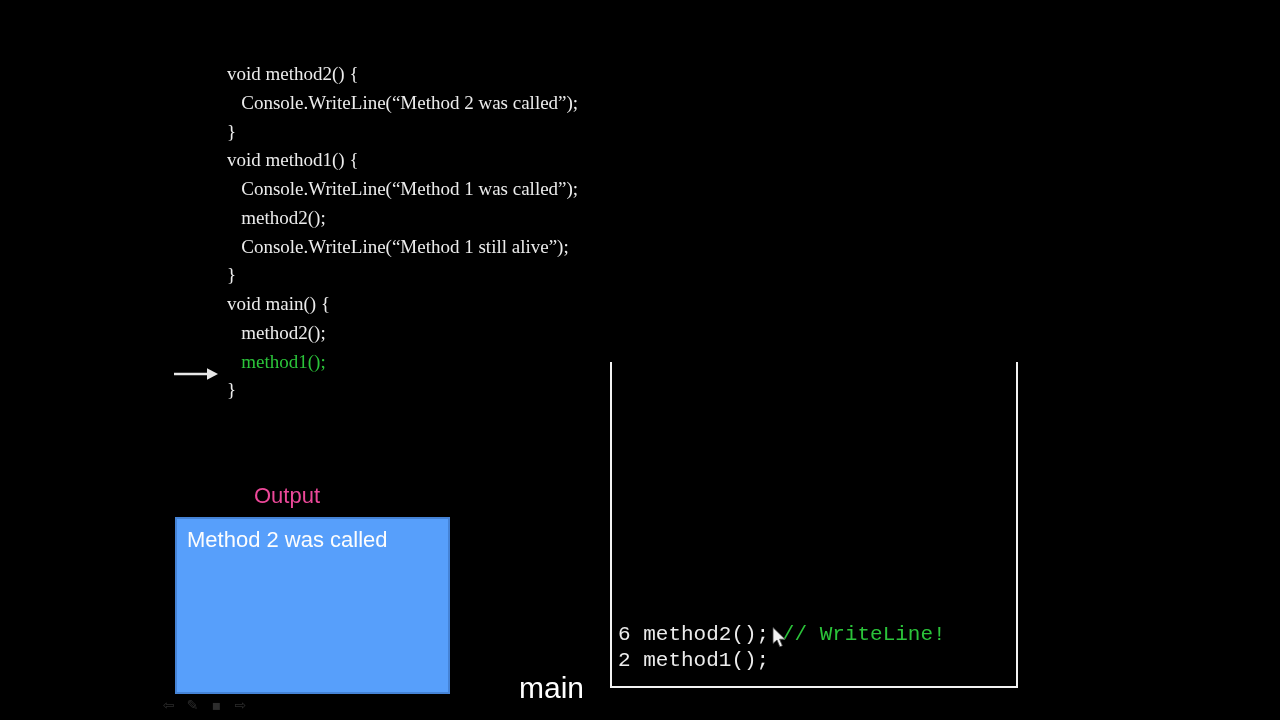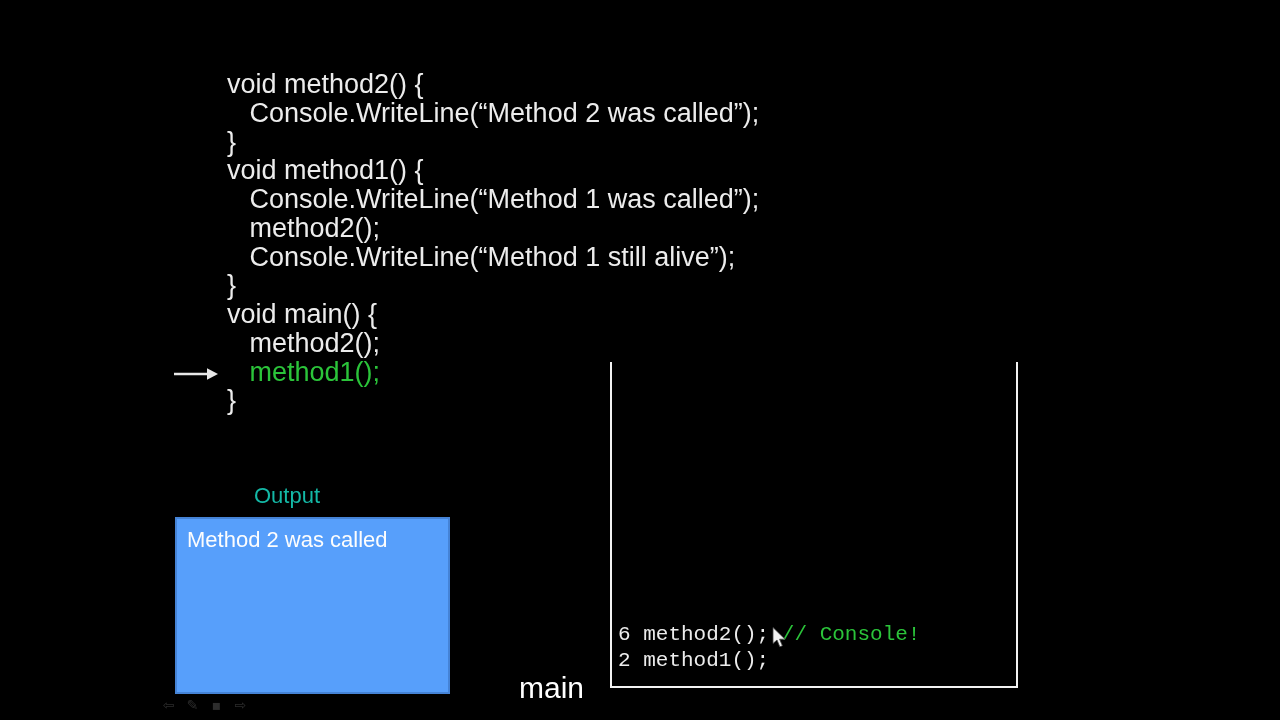--- a/index.html
+++ b/index.html
@@ -12,43 +12,43 @@
     width: 1280px;
     height: 720px;
     background: var(--background, #000);
     overflow: hidden;
     font-family: "Liberation Sans", sans-serif;
   }
   
   .code-block {
     position: absolute;
     left: 227px;
-    top: 70px;
+    top: 60px;
     margin: 0;
-    font-family: Liberation Sans, sans-serif;
-    font-size: 27px;
+    font-family: Liberation Serif, serif;
+    font-size: 19px;
     line-height: 28.75px;
     color: var(--code-text, #ececec);
     white-space: pre;
   }
   .code-line { white-space: pre; }
   .code-line.hl { color: var(--highlight-green, #2bc43a); }
   
   .exec-arrow {
     position: absolute;
     left: 172px;
     top: 366px;
   }
   
   .output-label {
     position: absolute;
     left: 254px;
     top: 483px;
     font-size: 22px;
-    color: #14b8a6;
+    color: #ec4899;
   }
   .output-box {
     position: absolute;
     left: 175px;
     top: 517px;
     width: 275px;
     height: 177px;
     box-sizing: border-box;
     background: var(--output-box-fill, #579ffb);
     border: 2px solid var(--output-box-border, #4583d6);
@@ -127,21 +127,21 @@
     <polygon points="35,2.2 46,8 35,13.8" fill="#e8e8e8"></polygon>
   </svg>
 
   <div class="output-label">Output</div>
   <div class="output-box">
     <div class="output-line">Method 2 was called</div>
   </div>
 
   <div class="stack-label">main</div>
   <div class="stack-box">
-    <div id="stack-lines" class="stack-lines"><div class="stack-line"><span>6 method2(); </span><span class="comment">// Console!</span></div><div class="stack-line"><span>2 method1();</span></div></div>
+    <div id="stack-lines" class="stack-lines"><div class="stack-line"><span>6 method2(); </span><span class="comment">// WriteLine!</span></div><div class="stack-line"><span>2 method1();</span></div></div>
   </div>
 
   <svg class="mouse-cursor" width="15" height="21" viewBox="0 0 15 21">
     <polygon points="1,0.5 1,16.5 5,13 7.8,19.8 10.4,18.7 7.6,12.2 13,12.2" fill="#f2f2f2" stroke="#444" stroke-width="0.8"></polygon>
   </svg>
 
   <div id="nav-bar" class="nav-bar">
       <span class="nav-icon">⇦</span>
       <span class="nav-icon">✎</span>
       <span class="nav-icon">▪</span>

